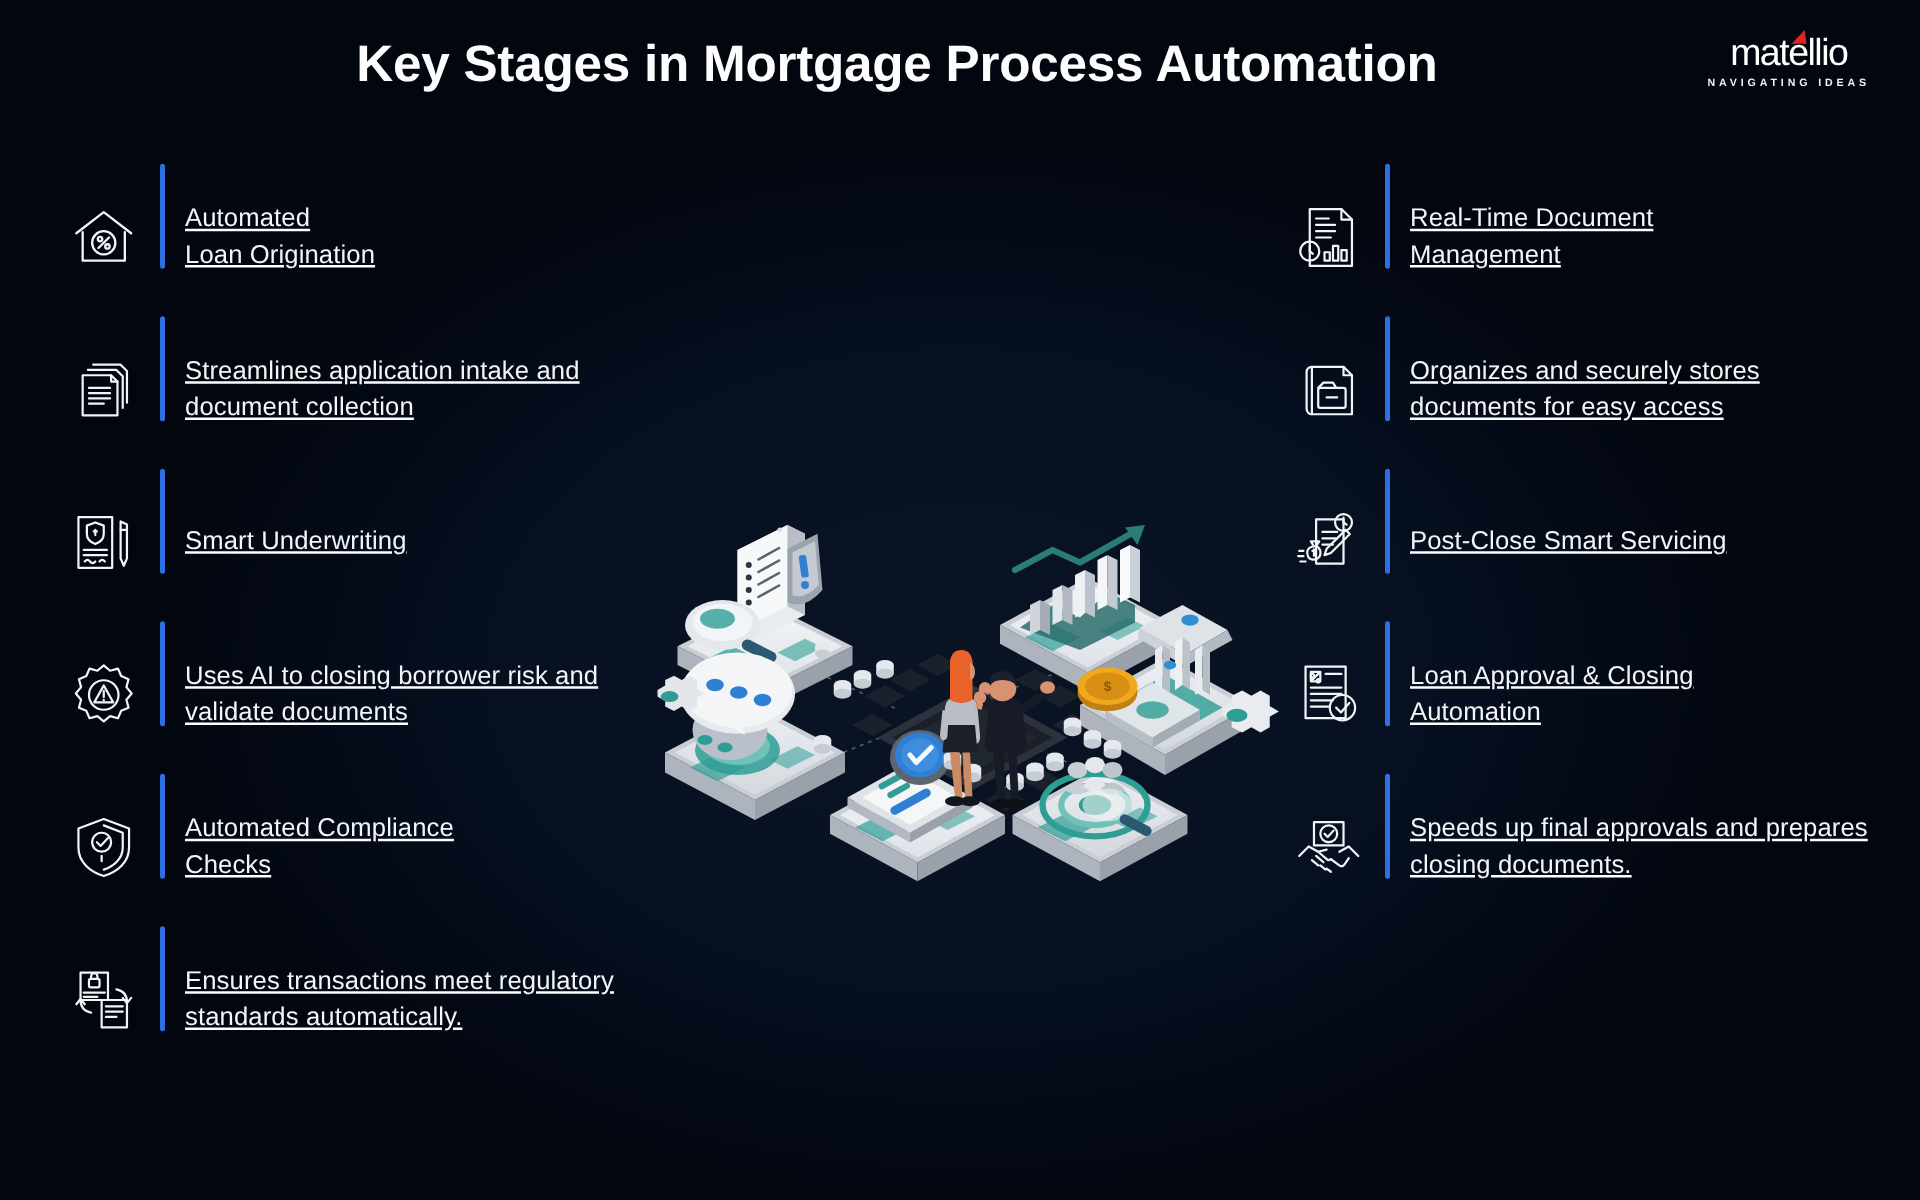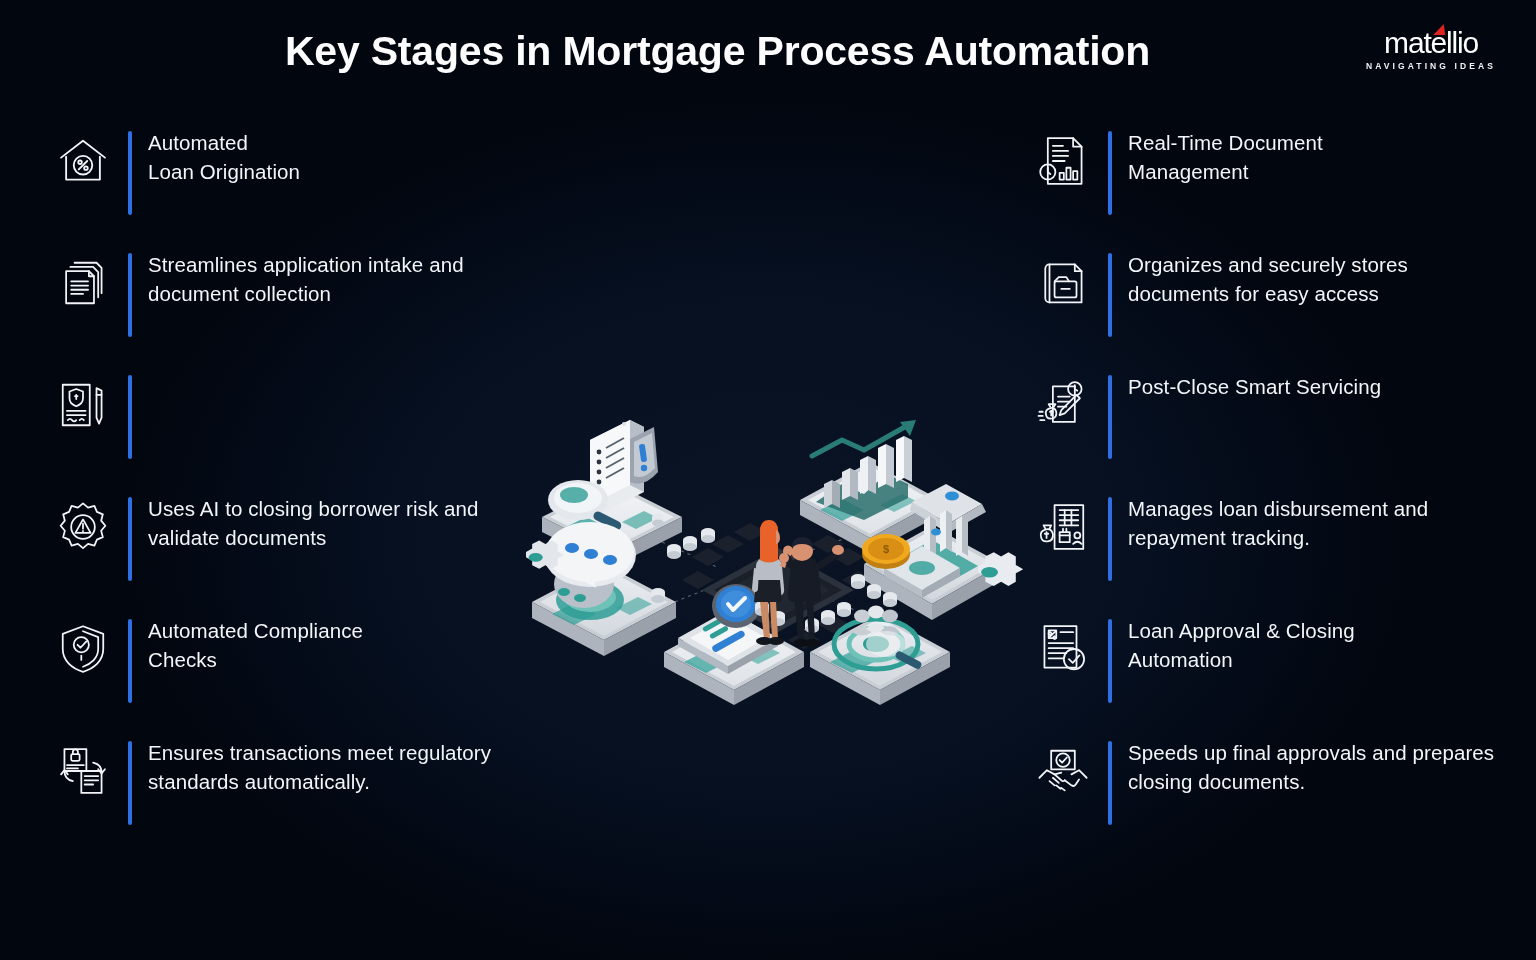--- a/index.html
+++ b/index.html
@@ -52,21 +52,21 @@
     margin-top:4px;
     font-size:8.5px; font-weight:bold; letter-spacing:3.1px;
     color:#f2f2f4;
   }
 
   
   .col { position:absolute; top:128px; width:470px; }
   .col-left  { left:52px; }
   .col-right { left:1032px; }
 
-  .item { position:relative; min-height:122px; display:flex; align-items:flex-start; }
+  .item { position:relative; min-height:122px; display:flex; align-items:center;text-decoration:underline; }
   .item-icon {
     flex:0 0 62px; width:62px; height:62px;
     display:flex; align-items:center; justify-content:center;
     margin-top:2px;
   }
   .item-icon svg { width:54px; height:54px; display:block; }
   .accent-bar {
     flex:0 0 4px; width:4px;
     background:#2f6fe4;
     border-radius:2px;
@@ -142,20 +142,21 @@
           <path d="M8 8 H40 V56 H8 Z"></path>
           <path d="M24 13 L32 16 V24 C32 29 28 32 24 33.5 C20 32 16 29 16 24 V16 Z"></path>
           <path d="M24 20 v5 M22.5 21.5 h3"></path>
           <path d="M13 39 H35 M13 44 H35"></path>
           <path d="M14 50 q2.5-3 5 0 t5 0 M28 50 q2.5-3 5 0"></path>
           <path d="M48 12 l6 3 v32 l-3 7 l-3 -7 Z"></path>
           <path d="M48 20 h6"></path>
         </svg>
       </div>
       <div class="accent-bar"></div>
+      <div class="item-text">Smart Underwriting</div>
     </div>
 
     <div class="item">
       <div class="item-icon">
         <svg viewBox="0 0 64 64" fill="none" stroke="#f2f4f8" stroke-width="2.1" stroke-linecap="round" stroke-linejoin="round">
           <path d="M32 4 l6 5 7.5 -2 3 7 7 3 -2 7.5 5 6 -5 6 2 7.5 -7 3 -3 7 -7.5 -2 -6 5 -6 -5 -7.5 2 -3 -7 -7 -3 2 -7.5 -5 -6 5 -6 -2 -7.5 7 -3 3 -7 7.5 2 Z"></path>
           <circle cx="32" cy="32" r="14"></circle>
           <path d="M32 23 L41 39 H23 Z"></path>
           <path d="M32 28 v6 M32 36.5 v.5"></path>
         </svg>
@@ -243,38 +244,20 @@
           <path d="M12 44 q-2 -6 4 -8 q6 -2 8 4 q1 7 -5 8 q-6 1 -7 -4 Z"></path>
           <path d="M17 34 l-2 -3 h8 l-2 3"></path>
           <path d="M18 38.5 v6 M16.5 40 h3.5"></path>
           <path d="M4 40 h4 M3 45 h5 M5 50 h5"></path>
         </svg>
       </div>
       <div class="accent-bar"></div>
       <div class="item-text">Post-Close Smart Servicing</div>
     </div>
 
-    <div class="item">
-      <div class="item-icon">
-        <svg viewBox="0 0 64 64" fill="none" stroke="#f2f4f8" stroke-width="2.1" stroke-linecap="round" stroke-linejoin="round">
-          <path d="M22 6 H56 V58 H22 Z"></path>
-          <path d="M28 12 H50 M28 18 H50 M28 24 H50 M28 30 H50"></path>
-          <path d="M34 12 V30 M42 12 V30"></path>
-          <rect x="28" y="38" width="12" height="12"></rect>
-          <path d="M28 42 H40 M32 38 V34 M36 38 V34"></path>
-          <circle cx="49" cy="42" r="3.5"></circle>
-          <path d="M44 52 q5 -5 10 0"></path>
-          <path d="M6 44 q-2 -7 5 -9 q7 -2 9 5 q1 8 -6 9 q-7 1 -8 -5 Z"></path>
-          <path d="M11 34 l-2 -4 h9 l-2 4"></path>
-          <path d="M12.5 38 v7 M10.5 40 h4"></path>
-        </svg>
-      </div>
-      <div class="accent-bar"></div>
-      <div class="item-text">Manages loan disbursement and repayment tracking.</div>
-    </div>
 
     <div class="item">
       <div class="item-icon">
         <svg viewBox="0 0 64 64" fill="none" stroke="#f2f4f8" stroke-width="2.1" stroke-linecap="round" stroke-linejoin="round">
           <path d="M10 5 H48 V54 H10 Z"></path>
           <rect x="15" y="10" width="9" height="9"></rect>
           <path d="M16.5 12 a1.6 1.6 0 1 0 .1 0 M22 17 a1.6 1.6 0 1 0 .1 0 M23 11 L16 18"></path>
           <path d="M29 12 H44 M15 25 H44 M15 31 H44 M15 37 H36 M15 43 H32"></path>
           <circle cx="45" cy="44" r="12"></circle>
           <path d="M39 44 l4.5 4.5 l8 -9"></path>

